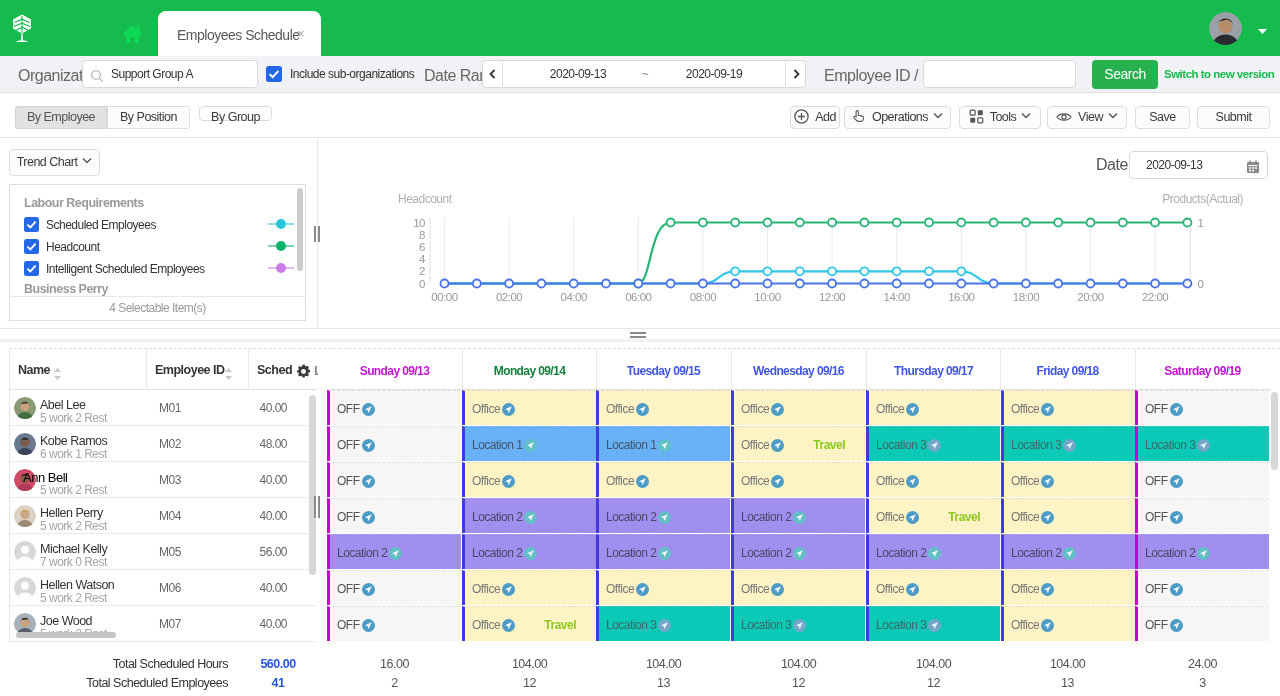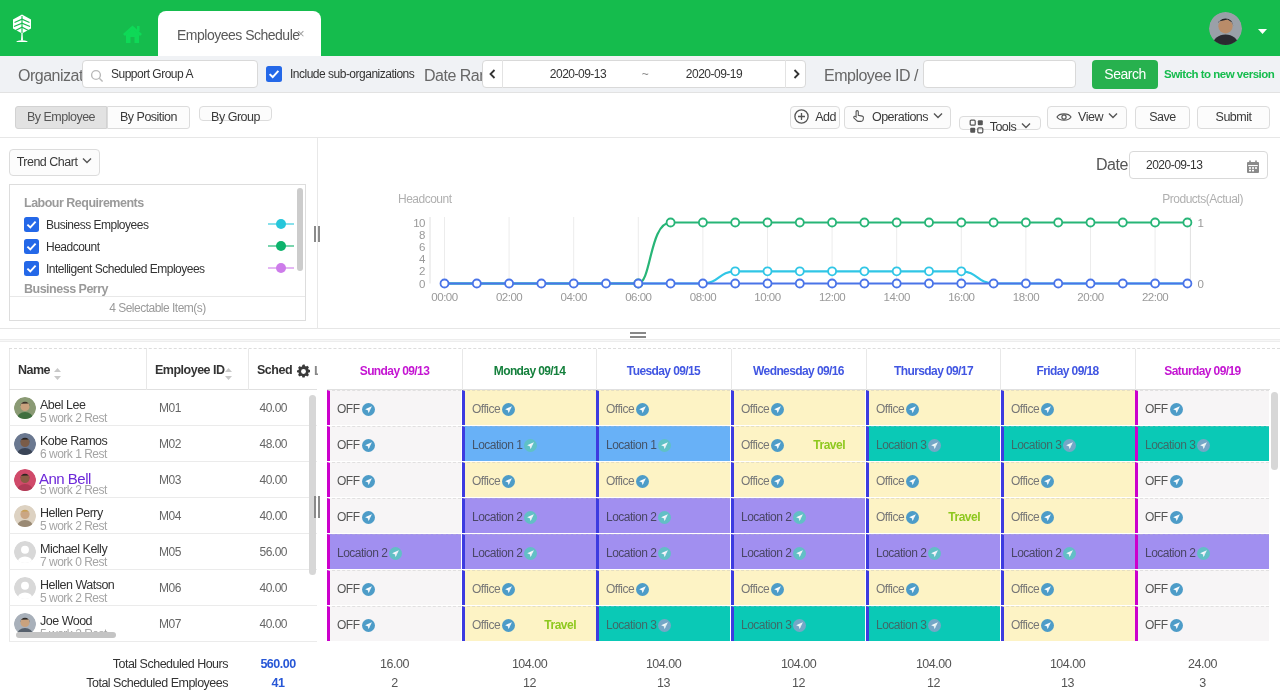--- a/index.html
+++ b/index.html
@@ -75,21 +75,21 @@
 <div class="btn" style="left:199px;top:106px;width:73px;height:15px">By Group</div>
 <div class="btn" style="left:790px;top:106px;width:50px;height:23px"><svg width="15" height="15" viewBox="0 0 15 15" style="vertical-align:-3px;margin-right:6px">
       <circle cx="7.5" cy="7.5" r="6.6" fill="none" stroke="#555" stroke-width="1.3"></circle>
       <path d="M7.5 4 V11 M4 7.5 H11" stroke="#555" stroke-width="1.3"></path>
     </svg>Add</div>
 <div class="btn" style="left:844px;top:106px;width:107px;height:23px"><svg width="14" height="15" viewBox="0 0 14 15" style="vertical-align:-3px;margin-right:6px">
       <path d="M5.2 1.6 c.7 0 1.1.5 1.1 1.2 V6.2 l3.9.9 c.8.2 1.2.7 1.2 1.5 0 .5-.1 2.2-.6 2.9 -.4.6-1 .9-1.7.9 H6.3 c-.6 0-1.1-.2-1.5-.7 L2.1 9.1 c-.5-.6-.4-1.2.1-1.6 .5-.4 1.1-.3 1.6.2 l.3.3 V2.8 c0-.7.4-1.2 1.1-1.2 z" fill="none" stroke="#555" stroke-width="1.1"></path>
     </svg>Operations<svg width="10" height="6" viewBox="0 0 10 6" style="vertical-align:2px;margin-left:5px">
       <path d="M1 0.5 L5 4.5 L9 0.5" fill="none" stroke="#555" stroke-width="1.4"></path>
     </svg></div>
-<div class="btn" style="left:959px;top:116px;width:82px;height:14px"><svg width="15" height="15" viewBox="0 0 15 15" style="vertical-align:-3px;margin-right:6px">
+<div class="btn" style="left:959px;top:106px;width:82px;height:23px"><svg width="15" height="15" viewBox="0 0 15 15" style="vertical-align:-3px;margin-right:6px">
       <rect x="1.2" y="1.2" width="5" height="5" rx="1" fill="none" stroke="#555" stroke-width="1.2"></rect>
       <rect x="8.8" y="1.2" width="5" height="5" rx="1" fill="#555"></rect>
       <rect x="1.2" y="8.8" width="5" height="5" rx="1" fill="#555"></rect>
       <rect x="8.8" y="8.8" width="5" height="5" rx="1" fill="none" stroke="#555" stroke-width="1.2"></rect>
     </svg>Tools<svg width="10" height="6" viewBox="0 0 10 6" style="vertical-align:2px;margin-left:5px">
       <path d="M1 0.5 L5 4.5 L9 0.5" fill="none" stroke="#555" stroke-width="1.4"></path>
     </svg></div>
 <div class="btn" style="left:1047px;top:106px;width:80px;height:23px"><svg width="16" height="12" viewBox="0 0 16 12" style="vertical-align:-2px;margin-right:6px">
       <path d="M1 6 C3.5 1.8 12.5 1.8 15 6 C12.5 10.2 3.5 10.2 1 6 Z" fill="none" stroke="#555" stroke-width="1.2"></path>
       <circle cx="8" cy="6" r="2.1" fill="none" stroke="#555" stroke-width="1.2"></circle>
@@ -113,21 +113,21 @@
       <rect x="6" y="7.2" width="2" height="1.6" fill="#fff"></rect>
       <rect x="9" y="7.2" width="2" height="1.6" fill="#fff"></rect>
       <rect x="3" y="9.8" width="2" height="1.6" fill="#fff"></rect>
       <rect x="6" y="9.8" width="2" height="1.6" fill="#fff"></rect>
     </svg></div>
 <div class="abs" style="left:9px;top:184px;width:297px;height:137px;border:1px solid #ddd;background:#fff"></div>
 <div class="abs" style="left:24px;top:196px;font-size:12.5px;font-weight:bold;color:#9a9a9a">Labour Requirements</div>
 <div style="position:absolute;left:24px;top:217px;width:15px;height:15px;background:#2468e8;border-radius:2.5px"><svg width="15" height="15" viewBox="0 0 15 15">
       <path d="M3.4 7.6 L6.3 10.4 L11.6 4.6" fill="none" stroke="#fff" stroke-width="1.9"></path>
     </svg></div>
-<div class="abs" style="left:46px;top:218px;font-size:12px;color:#333">Business Employees</div>
+<div class="abs" style="left:46px;top:218px;font-size:12px;color:#333">Scheduled Employees</div>
 <div class="abs" style="left:268px;top:223px;width:26px;height:2px;background:#26c6da;opacity:.55"></div>
 <div class="abs" style="left:276px;top:219px;width:10px;height:10px;border-radius:50%;background:#26c6da"></div>
 <div style="position:absolute;left:24px;top:239px;width:15px;height:15px;background:#2468e8;border-radius:2.5px"><svg width="15" height="15" viewBox="0 0 15 15">
       <path d="M3.4 7.6 L6.3 10.4 L11.6 4.6" fill="none" stroke="#fff" stroke-width="1.9"></path>
     </svg></div>
 <div class="abs" style="left:46px;top:240px;font-size:12px;color:#333">Headcount</div>
 <div class="abs" style="left:268px;top:245px;width:26px;height:2px;background:#0db36c;opacity:.55"></div>
 <div class="abs" style="left:276px;top:241px;width:10px;height:10px;border-radius:50%;background:#0db36c"></div>
 <div style="position:absolute;left:24px;top:261px;width:15px;height:15px;background:#2468e8;border-radius:2.5px"><svg width="15" height="15" viewBox="0 0 15 15">
       <path d="M3.4 7.6 L6.3 10.4 L11.6 4.6" fill="none" stroke="#fff" stroke-width="1.9"></path>
@@ -414,21 +414,21 @@
           <circle cx="15" cy="15" r="15"></circle>
         </clipPath>
       </defs>
       <g clip-path="url(#c5_79)">
         <circle cx="15" cy="15" r="15" fill="#d04a6a"></circle>
         <circle cx="15" cy="13" r="6.2" fill="#8a5c44"></circle>
         <path d="M8.4 13.2 a6.6 6.6 0 0 1 13.2 0 l-1.4-4.4 -10.4-.4 Z" fill="#2e2420"></path>
         <path d="M4 30 a11 9.5 0 0 1 22 0 Z" fill="#b03a56"></path>
       </g>
     </svg>
-<div class="abs" style="left:30px;top:80px;font-size:15px;color:#6d28d9">Ann Bell</div>
+<div class="abs" style="left:14px;top:80px;font-size:13px;color:#000000">Ann Bell</div>
 <div class="abs" style="left:31px;top:93px;font-size:12px;color:#a5a5a5">5 work 2 Rest</div>
 <div class="abs" style="left:150px;top:83px;font-size:12px;color:#666">M03</div>
 <div class="abs" style="left:208px;top:83px;width:70px;text-align:right;font-size:12px;color:#666">40.00</div>
 <div class="abs" style="left:318px;top:72px;width:134px;height:35px;background:#f7f5f6;border-left:3px solid #cc00cc;border-top:1px dashed rgba(190,190,190,.38)">
       <span style="position:absolute;left:7px;top:11px;font-size:12px;color:#555">OFF<svg style="vertical-align:-3px;margin-left:2px" width="13" height="13" viewBox="0 0 14 14" opacity="1.0">
           <circle cx="7" cy="7" r="7" fill="#4d9cc8"></circle>
           <path d="M10.6 3.4 L3.4 6.7 L6.2 7.9 L7.2 10.8 L8.3 8.2 Z" fill="#fff"></path>
           <path d="M6.2 7.9 L10.6 3.4 L7.2 10.8 L7.0 8.6 Z" fill="#dce9f2" opacity=".6"></path>
         </svg></span>
     </div>

